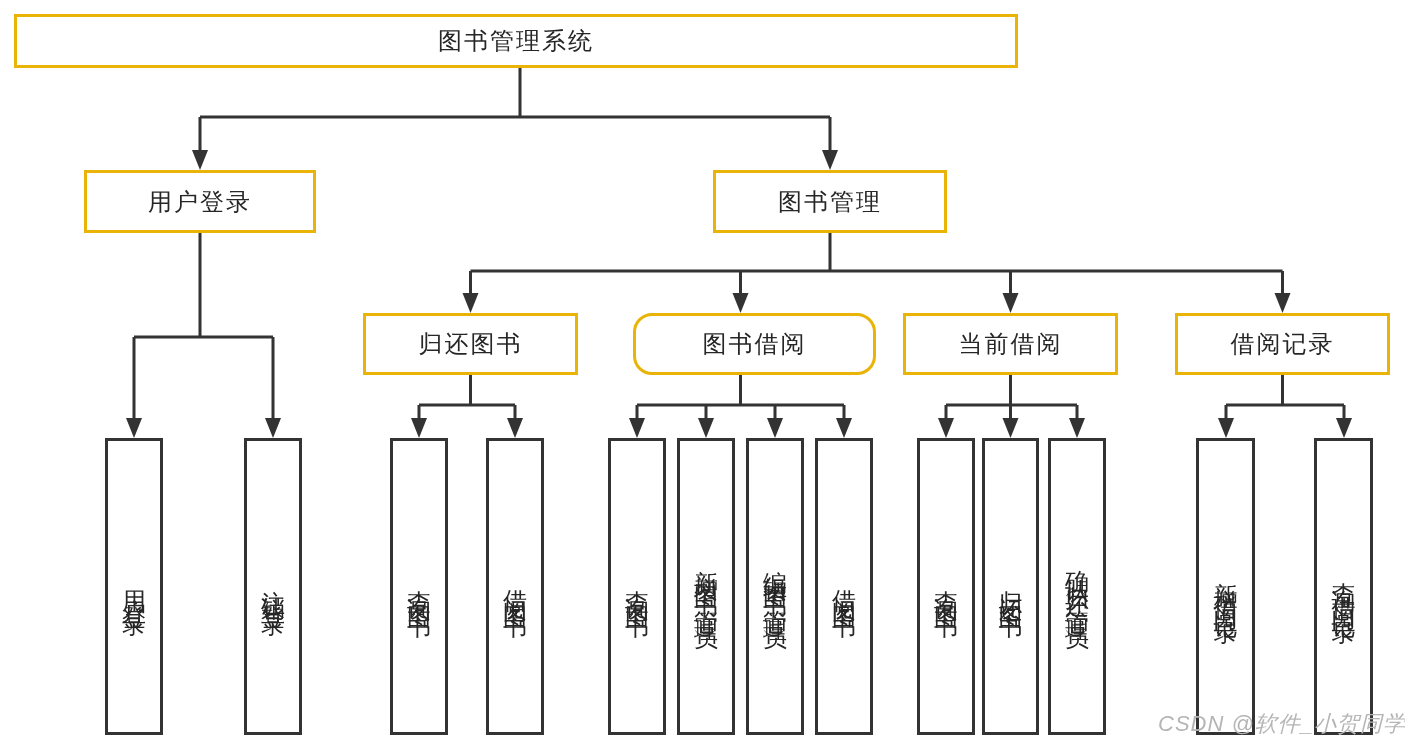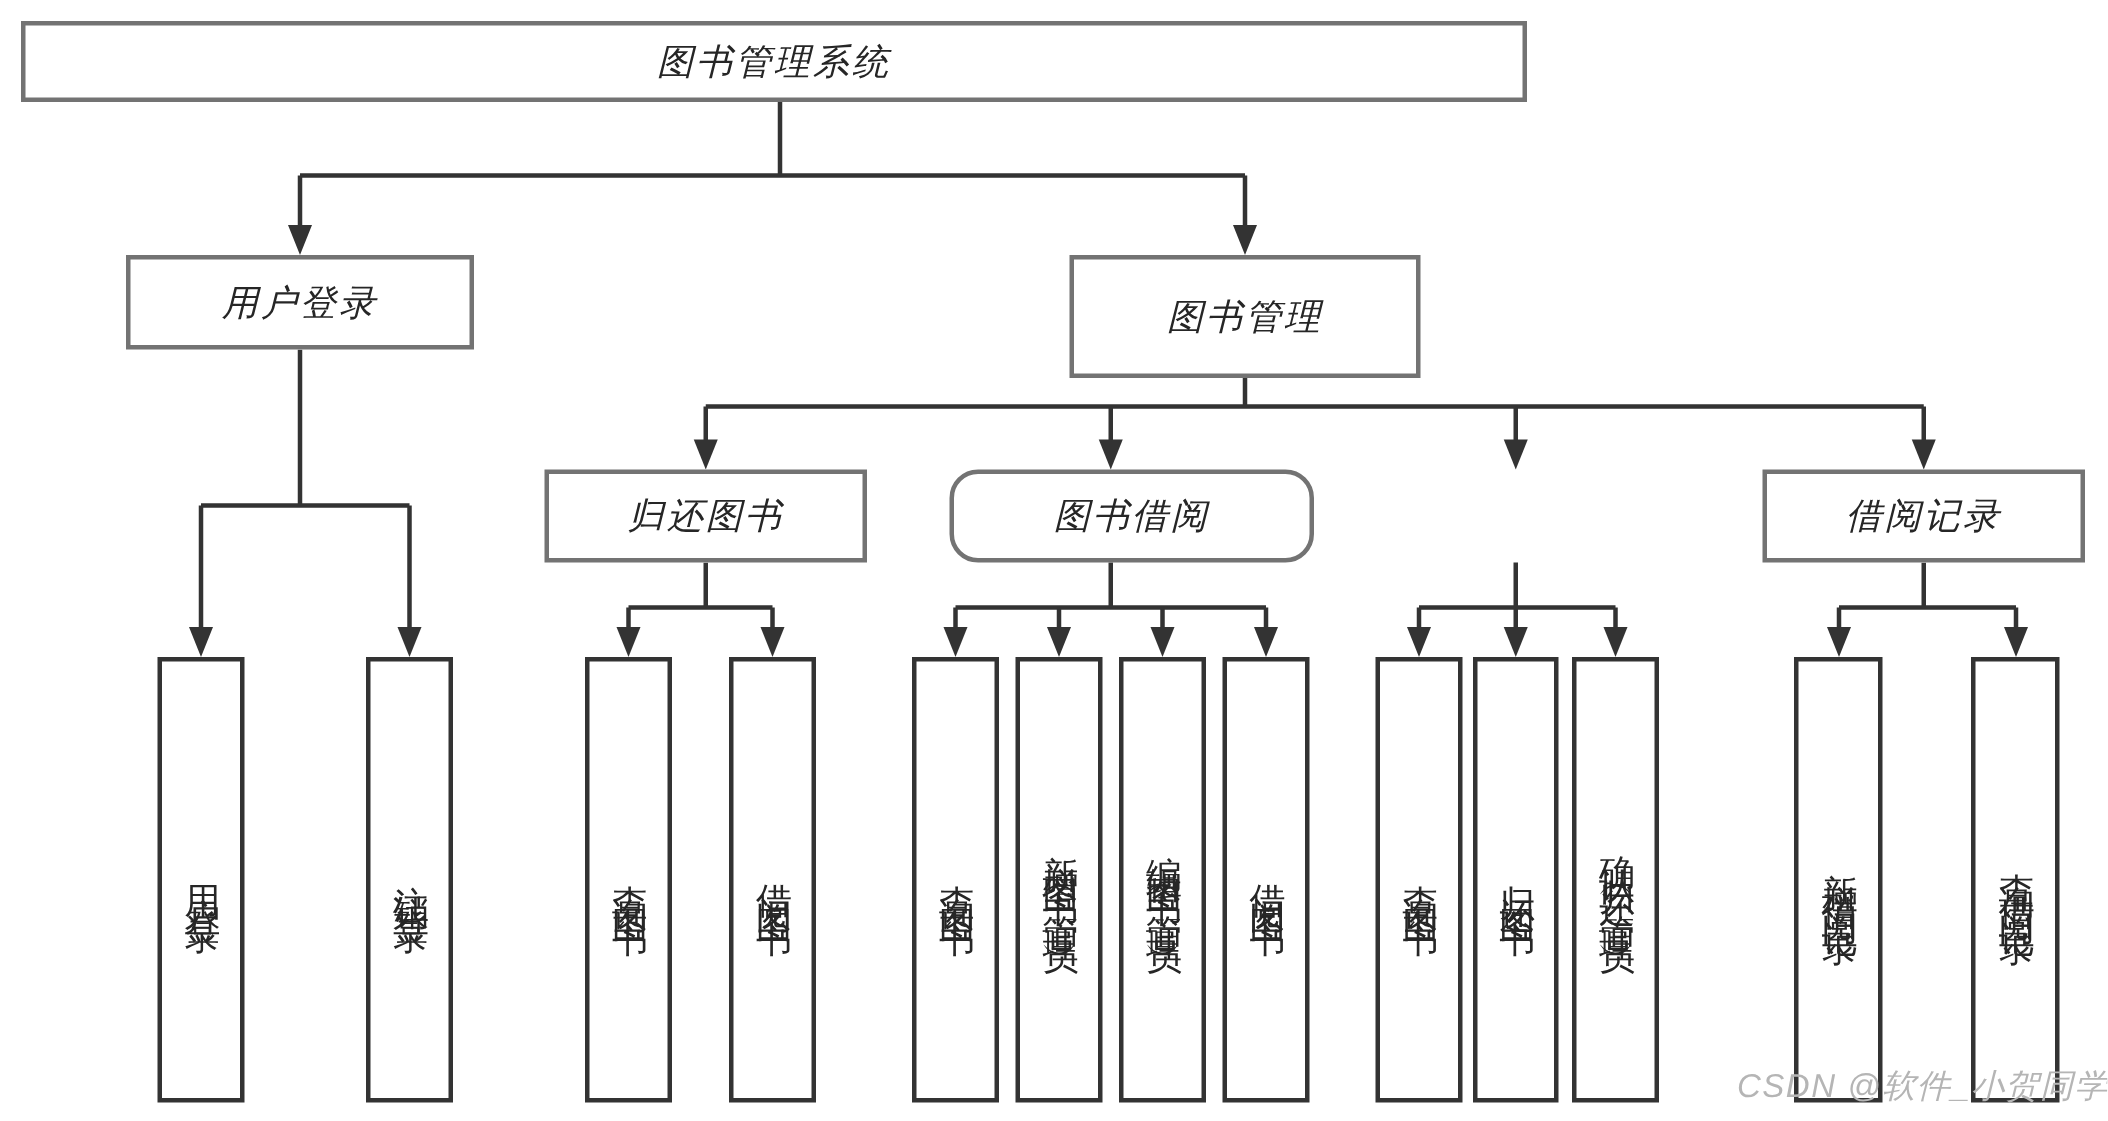--- a/index.html
+++ b/index.html
@@ -15,28 +15,27 @@
     position: absolute;
     left: 0; top: 0;
     width: 1405px; height: 747px;
   }
   .connectors path { stroke: #333333; stroke-width: 3; fill: none; }
   .connectors polygon { fill: #333333; stroke: none; }
   .hbox {
     position: absolute;
     box-sizing: border-box;
     background: #ffffff;
-    border: 3px solid #737373;
+    border: 3px solid #eab308;
     display: flex;
     align-items: center;
     justify-content: center;
     font-size: 24px;
     letter-spacing: 2px;
     color: #262626;
-    font-style: italic;
   }
   .vbox {
     position: absolute;
     box-sizing: border-box;
     background: #ffffff;
     border: 3px solid #333333;
     display: flex;
     align-items: center;
     justify-content: center;
   }
@@ -115,29 +114,32 @@
     </g>
   </svg>
 
   <div class="hbox" style="left:14px; top:14px; width:1004px; height:54px;">
     <span>图书管理系统</span>
   </div>
 
   <div class="hbox" style="left:84px; top:170px; width:232px; height:63px;">
     <span>用户登录</span>
   </div>
-  <div class="hbox" style="left:713px; top:170px; width:234px; height:82px;">
+  <div class="hbox" style="left:713px; top:170px; width:234px; height:63px;">
     <span>图书管理</span>
   </div>
 
   <div class="hbox" style="left:363px; top:313px; width:215px; height:62px;">
     <span>归还图书</span>
   </div>
   <div class="hbox" style="left:633px; top:313px; width:243px; height:62px;border-radius:19px;">
     <span>图书借阅</span>
+  </div>
+  <div class="hbox" style="left:903px; top:313px; width:215px; height:62px;">
+    <span>当前借阅</span>
   </div>
   <div class="hbox" style="left:1175px; top:313px; width:215px; height:62px;">
     <span>借阅记录</span>
   </div>
 
   <div class="vbox" style="left:105px; top:438px; width:58px; height:297px;">
     <span class="vtext">用户登录</span>
   </div>
   <div class="vbox" style="left:244px; top:438px; width:58px; height:297px;">
     <span class="vtext">注销登录</span>

